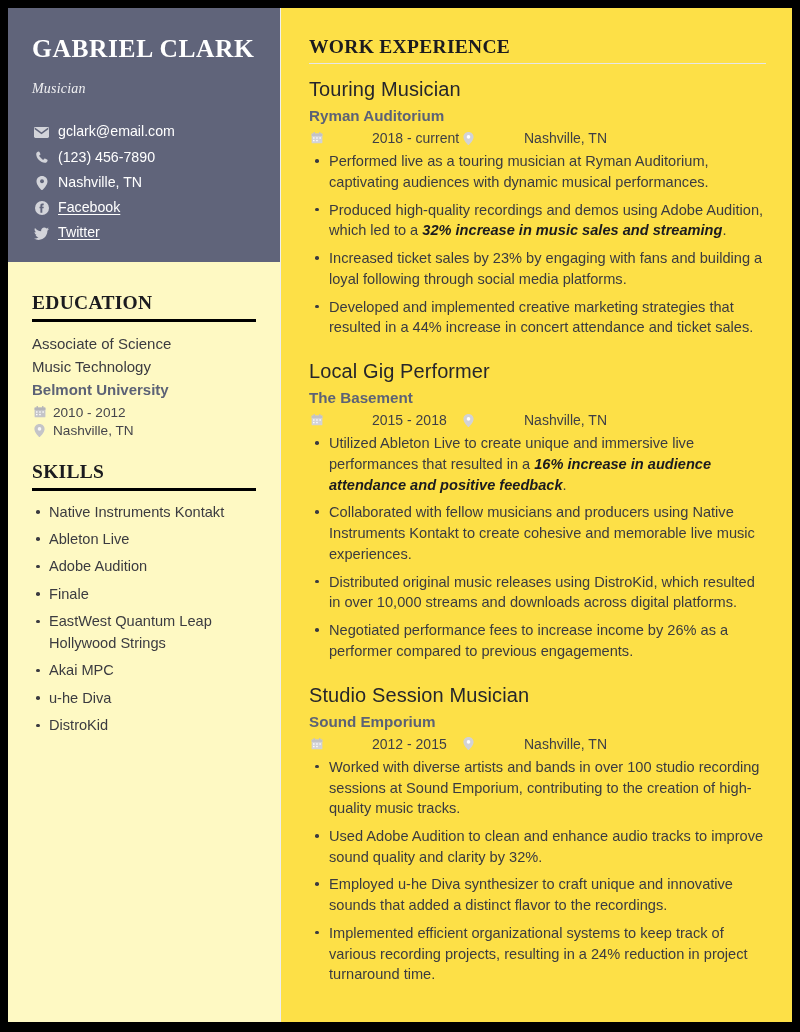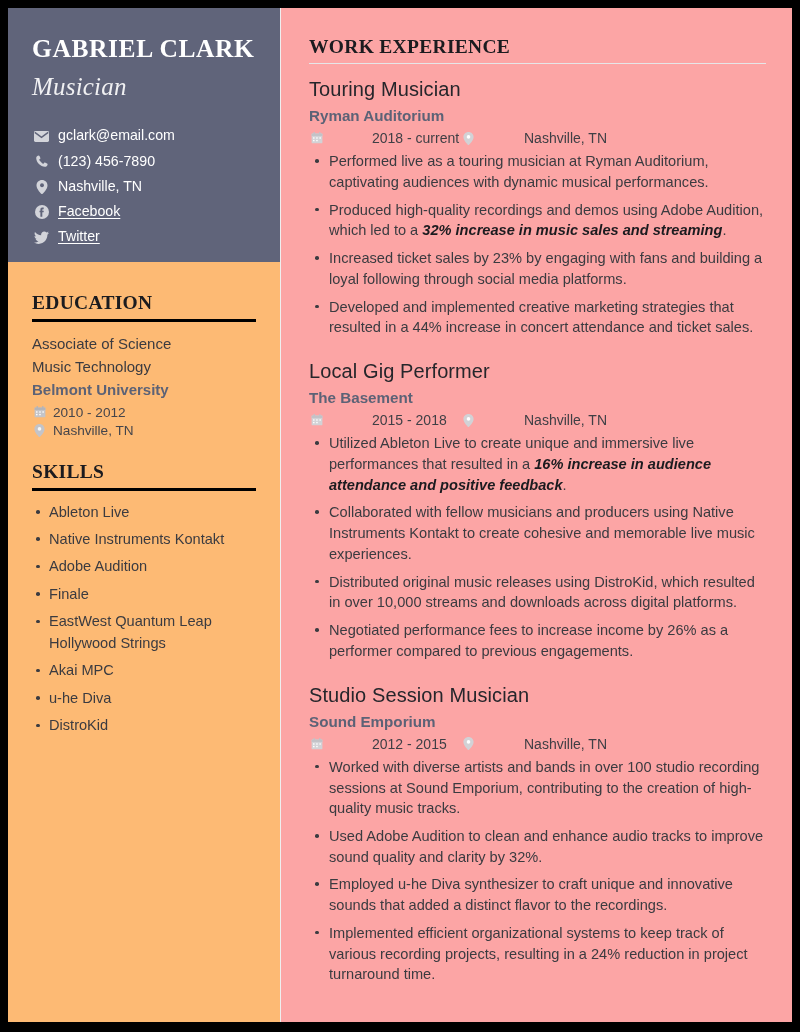--- a/index.html
+++ b/index.html
@@ -19,21 +19,21 @@
     height: 1014px;
     background: #ffffff;
     display: flex;
     overflow: hidden;
   }
 
   
   .sidebar {
     width: 272px;
     flex: 0 0 272px;
-    background: #fdba74;
+    background: #fef9c3;
     position: relative;
   }
 
   .sidebar-header {
     background: #60647a;
     padding: 26px 24px 22px 24px;
     height: 254px;
   }
 
   .cand-name {
@@ -41,23 +41,23 @@
     font-weight: bold;
     font-size: 25.5px;
     letter-spacing: 0.6px;
     color: #ffffff;
     line-height: 1.15;
   }
 
   .cand-title {
     font-family: "Liberation Serif", serif;
     font-style: italic;
-    font-size: 25px;
+    font-size: 14px;
     color: #f0f0f2;
-    margin-top: 10px;
+    margin-top: 18px;
     letter-spacing: 0.2px;
   }
 
   .contact-list { margin-top: 26px; }
 
   .contact-row {
     display: flex;
     margin-bottom: 7.5px;
     color: #ffffff;
     font-size: 14.2px;
@@ -142,21 +142,21 @@
     top: 8.5px;
     width: 3.6px;
     height: 3.6px;
     border-radius: 50%;
     background: #3b3b40;
   }
 
   
   .main {
     flex: 1;
-    background: #fca5a5;
+    background: #fde047;
     padding: 28px 26px 0 28px;
     border-left: 1px solid #efefef;
   }
 
   .main-head {
     font-family: "Liberation Serif", serif;
     font-weight: bold;
     font-size: 19.5px;
     color: #1b1b1f;
     letter-spacing: 0.3px;
@@ -297,22 +297,22 @@
                 <path d="M5.5 0C2.6 0 0.4 2.2 0.4 5c0 3.6 4.5 7.7 4.7 7.9 0.2 0.2 0.5 0.2 0.7 0C6.1 12.7 10.6 8.6 10.6 5 10.6 2.2 8.4 0 5.5 0z" fill="#c4c4c8"></path>
                 <circle cx="5.5" cy="4.9" r="1.8" fill="#f7f7f7"></circle>
               </svg>
           </span>
           <span>Nashville, TN</span>
         </div>
       </div>
 
       <div class="side-head skills-head">SKILLS</div>
       <ul class="bullets" id="skills-list">
+          <li>Native Instruments Kontakt</li>
           <li>Ableton Live</li>
-          <li>Native Instruments Kontakt</li>
           <li>Adobe Audition</li>
           <li>Finale</li>
           <li>EastWest Quantum Leap Hollywood Strings</li>
           <li>Akai MPC</li>
           <li>u-he Diva</li>
           <li>DistroKid</li>
         </ul>
 
     </div>
   </aside>

